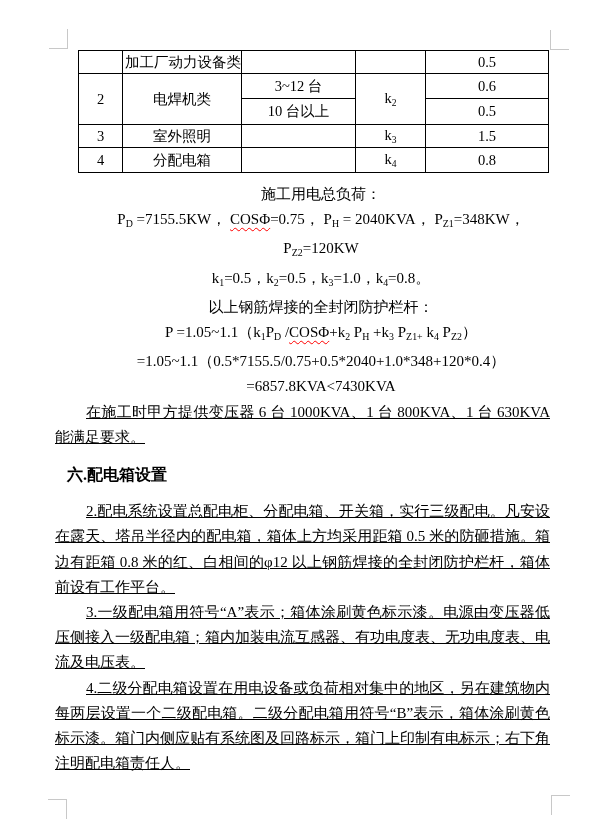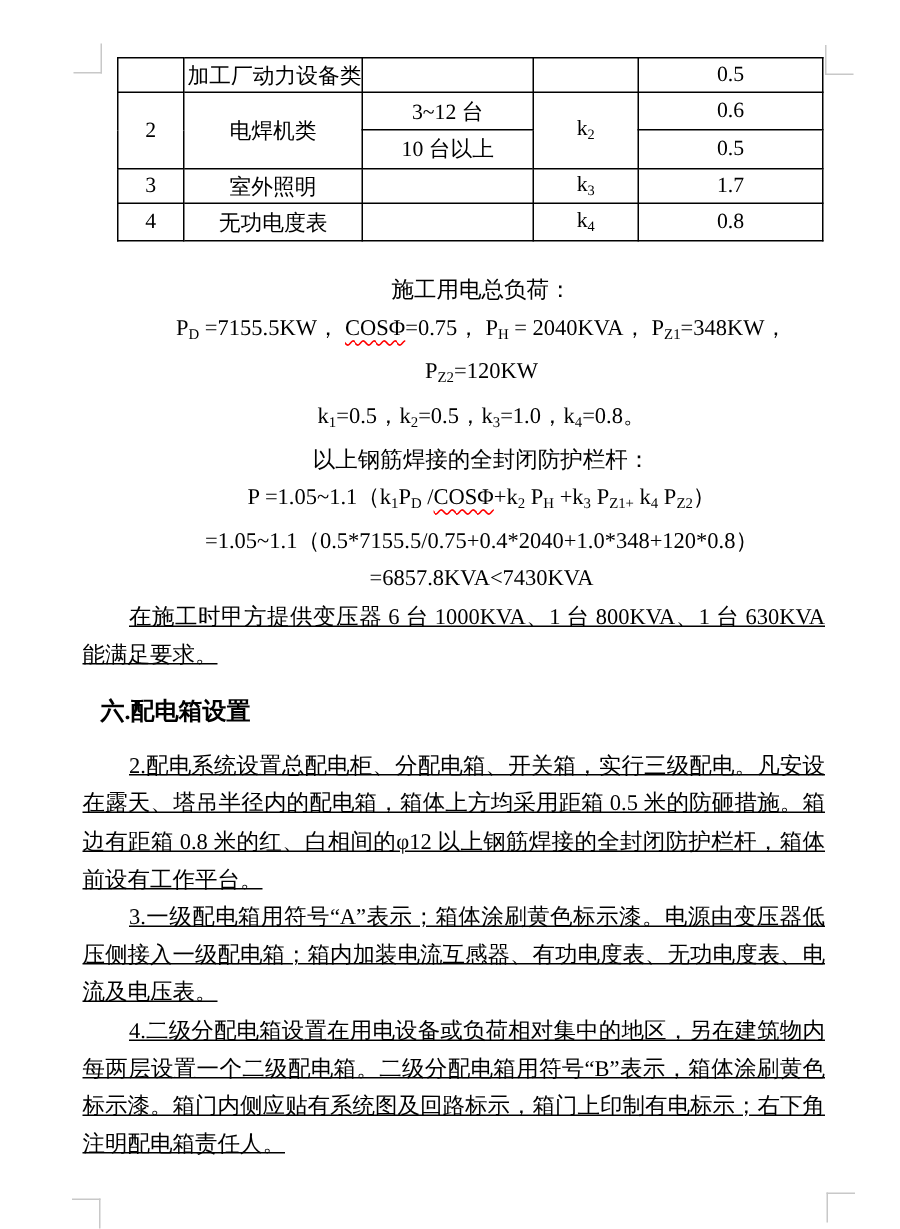--- a/index.html
+++ b/index.html
@@ -8,21 +8,21 @@
     font-family:"Liberation Serif","DejaVu Serif",serif;color:#000;
   }
   
   .bmark{position:absolute;width:18px;height:19px;pointer-events:none;}
   .b-tl{left:49px;top:29px;border-right:1px solid #c8c8c8;border-bottom:1px solid #c8c8c8;}
   .b-tr{left:550px;top:30px;border-left:1px solid #c8c8c8;border-bottom:1px solid #c8c8c8;}
   .b-bl{left:48px;top:799px;border-right:1px solid #c8c8c8;border-top:1px solid #c8c8c8;}
   .b-br{left:551px;top:795px;border-left:1px solid #c8c8c8;border-top:1px solid #c8c8c8;}
   
   table.loads{
-    position:absolute;left:78px;top:38px;width:470px;
+    position:absolute;left:78px;top:50px;width:470px;
     border-collapse:collapse;table-layout:fixed;
   }
   table.loads td{
     border:1.5px solid #000;text-align:center;vertical-align:middle;
     font-size:14.5px;padding:0 2px;overflow:hidden;white-space:nowrap;
   }
   
   .content{position:absolute;left:55px;top:182px;width:495px;}
   .content p{margin:0;line-height:25.2px;font-size:15px;}
   .fm{padding-left:37px;text-align:center;}
@@ -70,39 +70,39 @@
       </tr>
       <tr style="height:26px">
         <td>10 台以上</td>
         <td>0.5</td>
       </tr>
       <tr style="height:23px">
         <td>3</td>
         <td>室外照明</td>
         <td></td>
         <td><span>k</span><span class="sub">3</span></td>
-        <td>1.7</td>
+        <td>1.5</td>
       </tr>
       <tr style="height:25px">
         <td>4</td>
-        <td>无功电度表</td>
+        <td>分配电箱</td>
         <td></td>
         <td><span>k</span><span class="sub">4</span></td>
         <td>0.8</td>
       </tr>
     </tbody>
   </table>
 
   <div class="content">
     <p class="fm">施工用电总负荷：</p>
     <p class="fm"><span>P</span><span class="sub">D</span><span> =7155.5KW， </span><span class="sq">COSΦ</span><span>=0.75， P</span><span class="sub">H</span><span> = 2040KVA， P</span><span class="sub">Z1</span><span>=348KW，P</span><span class="sub">Z2</span><span>=120KW</span></p>
     <p class="fm"><span>k</span><span class="sub">1</span><span>=0.5，k</span><span class="sub">2</span><span>=0.5，k</span><span class="sub">3</span><span>=1.0，k</span><span class="sub">4</span><span>=0.8。</span></p>
     <p class="fm">以上钢筋焊接的全封闭防护栏杆：</p>
     <p class="fm"><span>P =1.05~1.1（k</span><span class="sub">1</span><span>P</span><span class="sub">D</span><span> /</span><span class="sq">COSΦ</span><span>+k</span><span class="sub">2</span><span> P</span><span class="sub">H</span><span> +k</span><span class="sub">3</span><span> P</span><span class="sub">Z1+</span><span> k</span><span class="sub">4</span><span> P</span><span class="sub">Z2</span><span>）</span></p>
-    <p class="fm">=1.05~1.1（0.5*7155.5/0.75+0.4*2040+1.0*348+120*0.8）</p>
+    <p class="fm">=1.05~1.1（0.5*7155.5/0.75+0.5*2040+1.0*348+120*0.4）</p>
     <p class="fm">=6857.8KVA&lt;7430KVA</p>
     <p class="para">在施工时甲方提供变压器 6 台 1000KVA、1 台 800KVA、1 台 630KVA 能满足要求。</p>
     <h3 class="sec">六.配电箱设置</h3>
     <p class="para">2.配电系统设置总配电柜、分配电箱、开关箱，实行三级配电。凡安设在露天、塔吊半径内的配电箱，箱体上方均采用距箱 0.5 米的防砸措施。箱边有距箱 0.8 米的红、白相间的φ12 以上钢筋焊接的全封闭防护栏杆，箱体前设有工作平台。</p>
     <p class="para">3.一级配电箱用符号“A”表示；箱体涂刷黄色标示漆。电源由变压器低压侧接入一级配电箱；箱内加装电流互感器、有功电度表、无功电度表、电流及电压表。</p>
     <p class="para">4.二级分配电箱设置在用电设备或负荷相对集中的地区，另在建筑物内每两层设置一个二级配电箱。二级分配电箱用符号“B”表示，箱体涂刷黄色标示漆。箱门内侧应贴有系统图及回路标示，箱门上印制有电标示；右下角注明配电箱责任人。</p>
 
   </div>
 
 </div>

